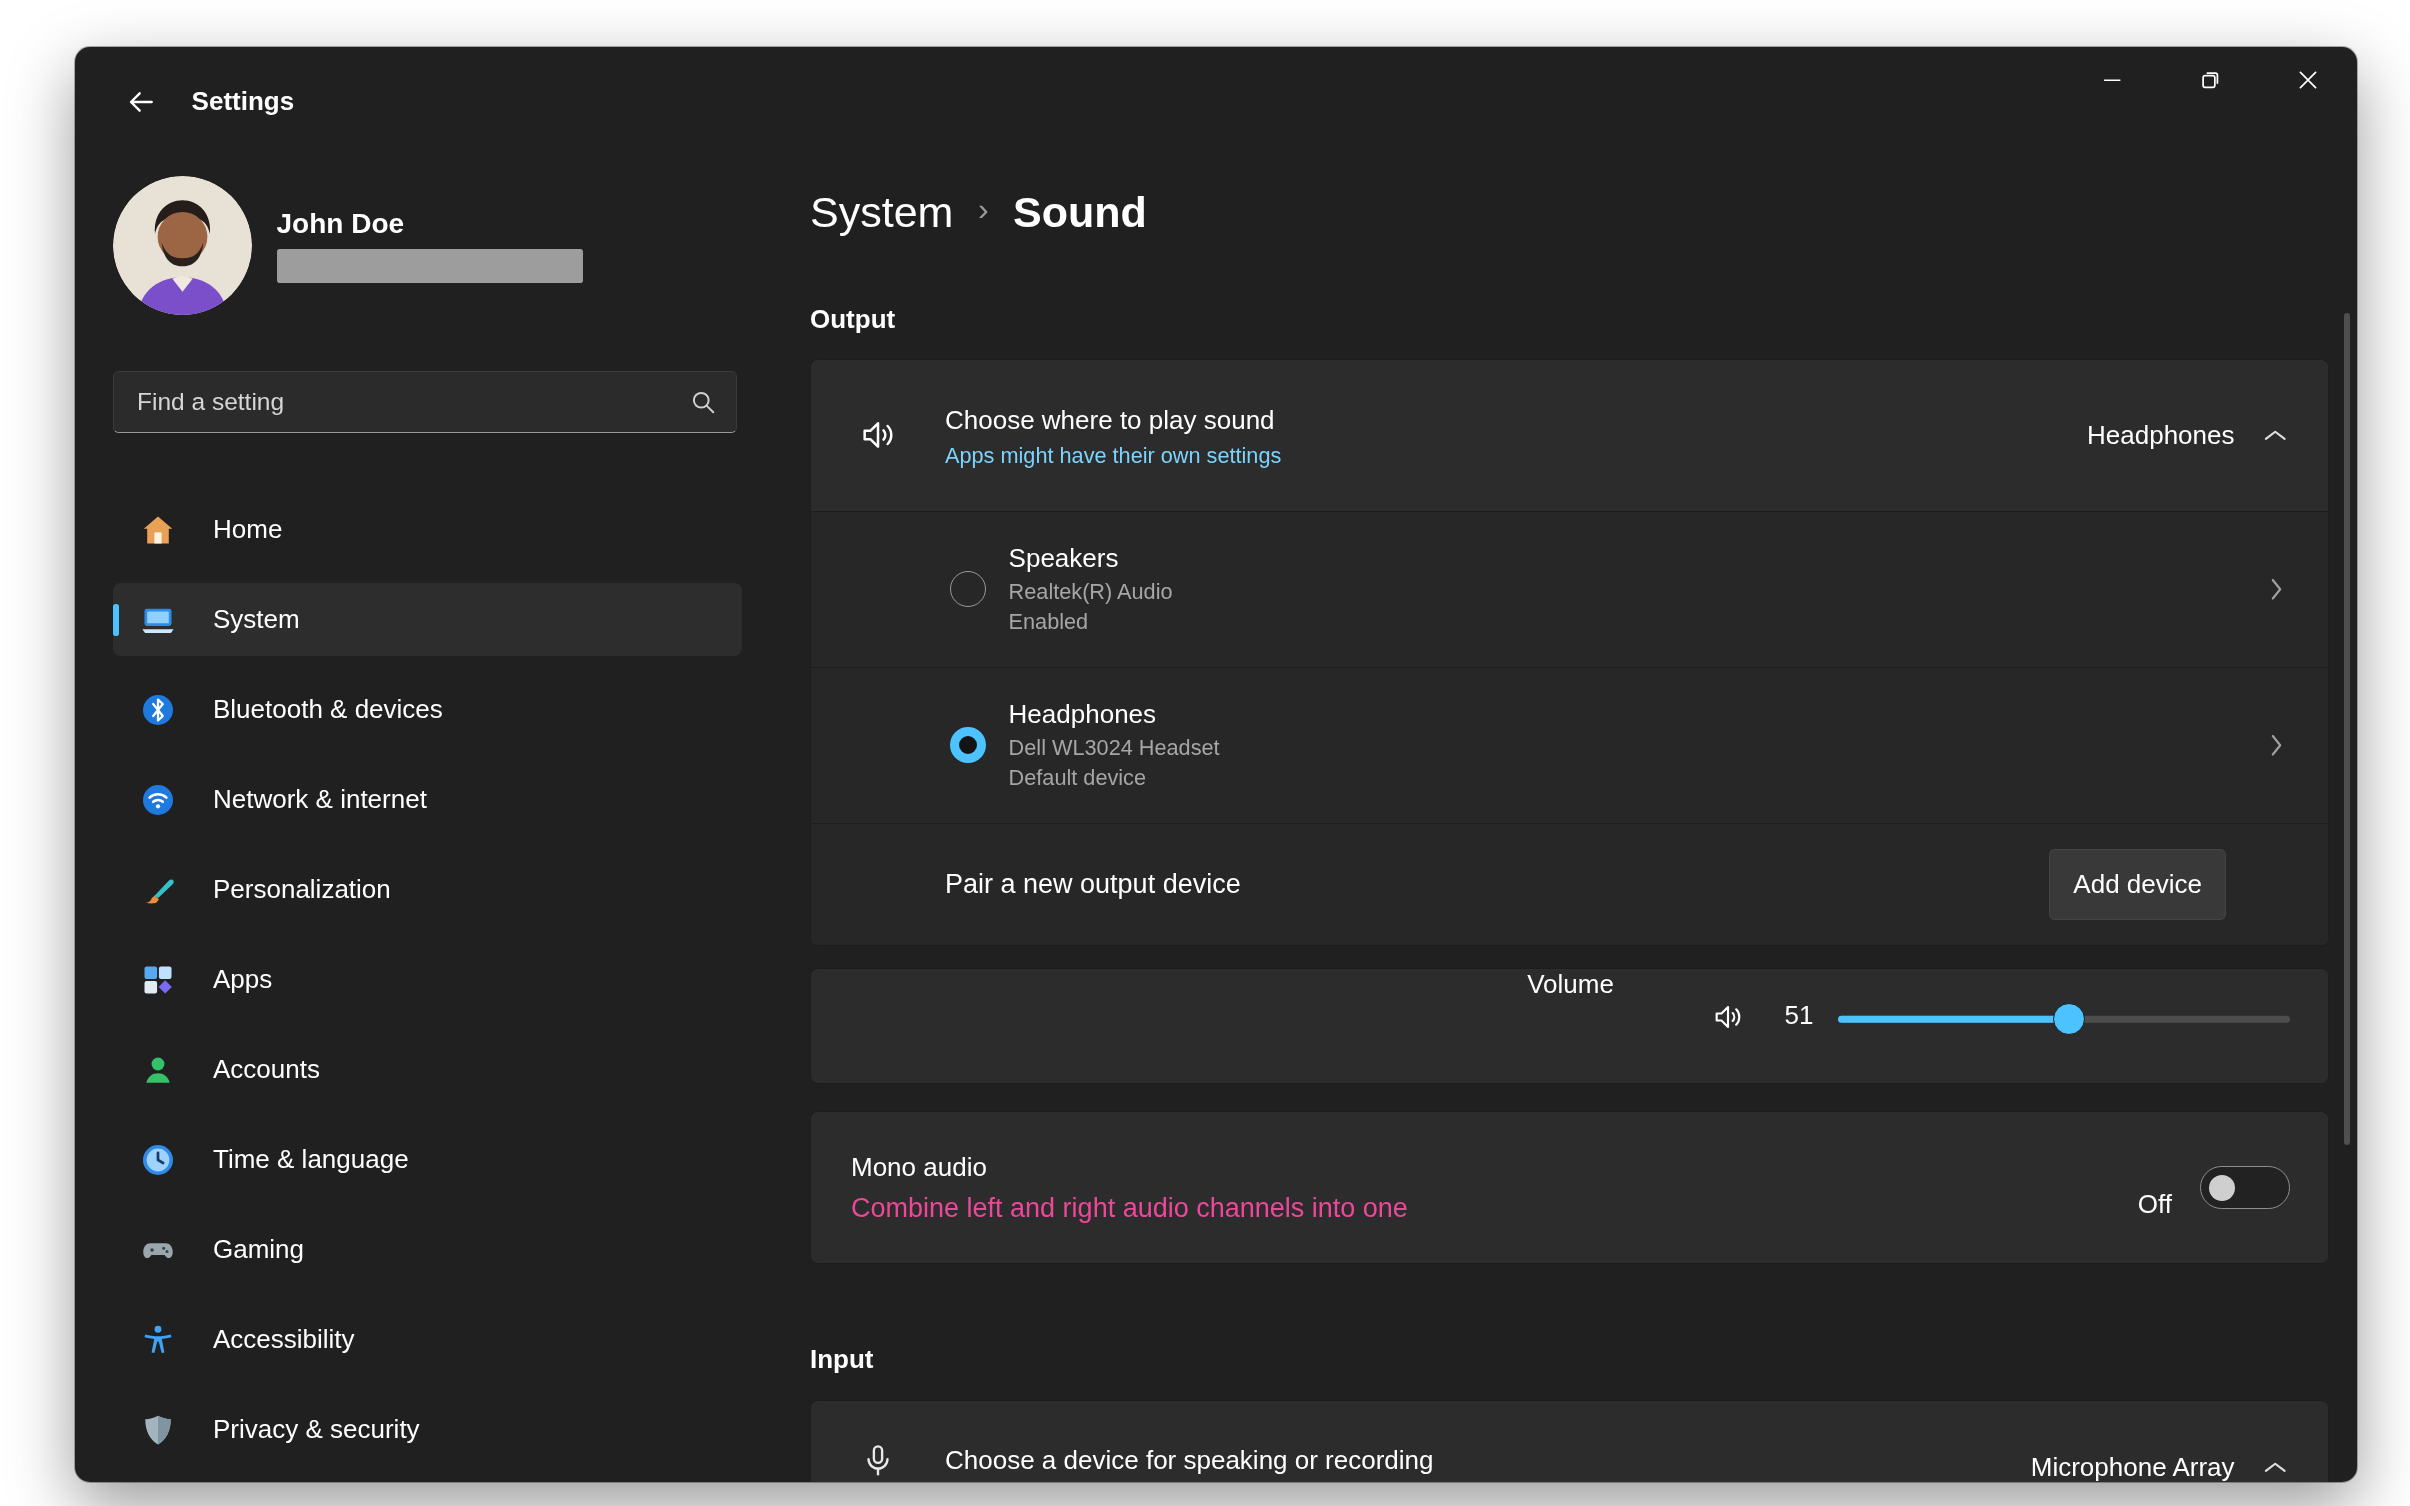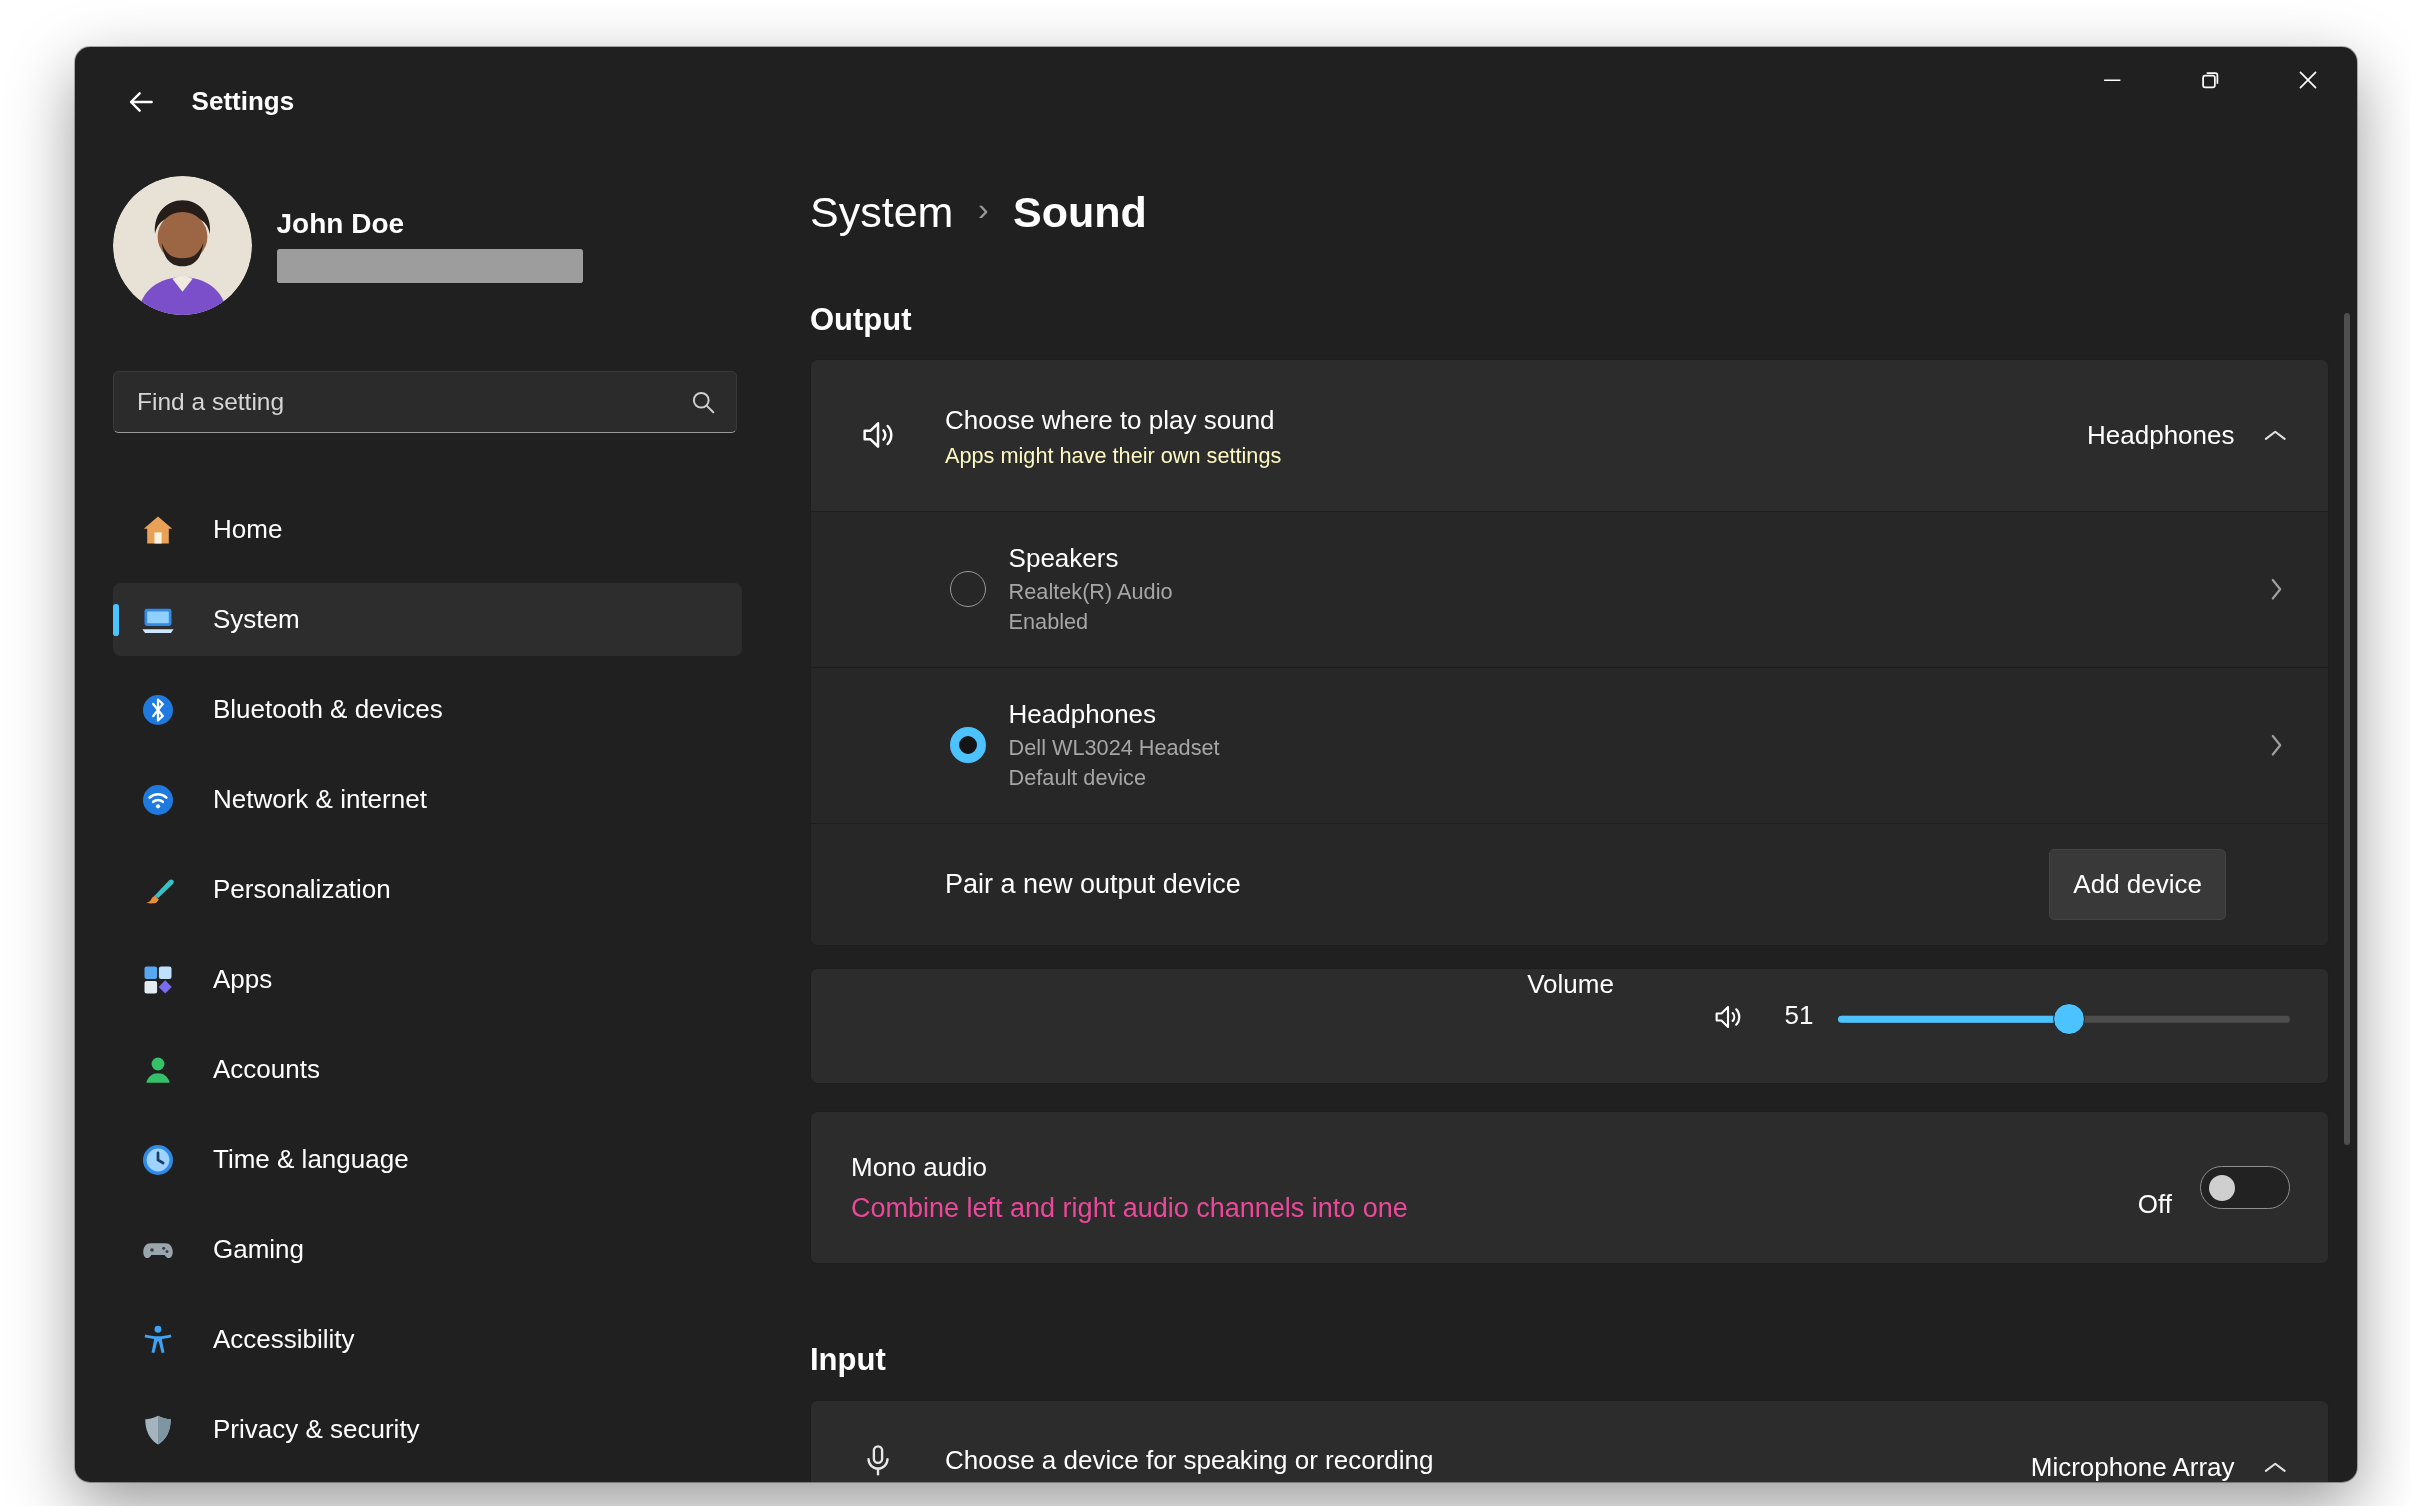--- a/index.html
+++ b/index.html
@@ -55,33 +55,33 @@
   .nav-icon{width:38px;height:38px;flex:none;display:flex;align-items:center;justify-content:center;}
   .nav-label{margin-left:36px;font-size:26px;white-space:nowrap;}
 
   
   .main{flex:1;padding:0 28px 0 68px;min-width:0;}
   .breadcrumb{margin-top:47px;display:flex;align-items:center;}
   .crumb-parent{font-size:43px;font-weight:400;cursor:pointer;}
   .crumb-sep{font-size:32px;color:#9a9a9a;margin:0 24.5px;transform:translateY(-2.8px);}
   .crumb-current{font-size:43px;font-weight:700;}
 
-  .section-heading{font-size:31px;font-weight:700;line-height:31px;}
+  .section-heading{font-size:26px;font-weight:700;line-height:31px;}
   .output-heading{margin-top:67px;}
   .input-heading{margin-top:80px;}
 
   .card{background:#2c2c2c;border:0.9px solid #1d1d1d;border-radius:7.5px;}
 
   
   .expander{margin-top:23.5px;overflow:hidden;}
   .exp-header{height:151px;display:flex;align-items:center;cursor:pointer;}
   .exp-icon-wrap{width:134px;flex:none;display:flex;align-items:center;justify-content:center;}
   .exp-titles{flex:1;min-width:0;}
   .exp-title{font-size:26px;line-height:38px;}
-  .exp-subtitle{font-size:21.7px;color:#fef9c3;margin-top:4.7px;}
+  .exp-subtitle{font-size:21.7px;color:#7dd3fc;margin-top:4.7px;}
   .exp-value-row{display:flex;align-items:center;margin-right:41px;flex:none;}
   .exp-value{font-size:26px;}
   .chev-up{margin-left:28px;display:flex;}
 
   .device-row{min-height:156px;display:flex;align-items:center;background:#272727;
     border-top:0.9px solid #1d1d1d;padding:28px 45px 28px 139px;cursor:pointer;}
   .radio{width:36px;height:36px;border-radius:50%;flex:none;cursor:pointer;}
   .radio.unchecked{border:1.9px solid #9a9a9a;background:transparent;}
   .radio.checked{border:9.4px solid var(--accent);background:#141414;}
   .device-info{margin-left:22.6px;flex:1;min-width:0;}

